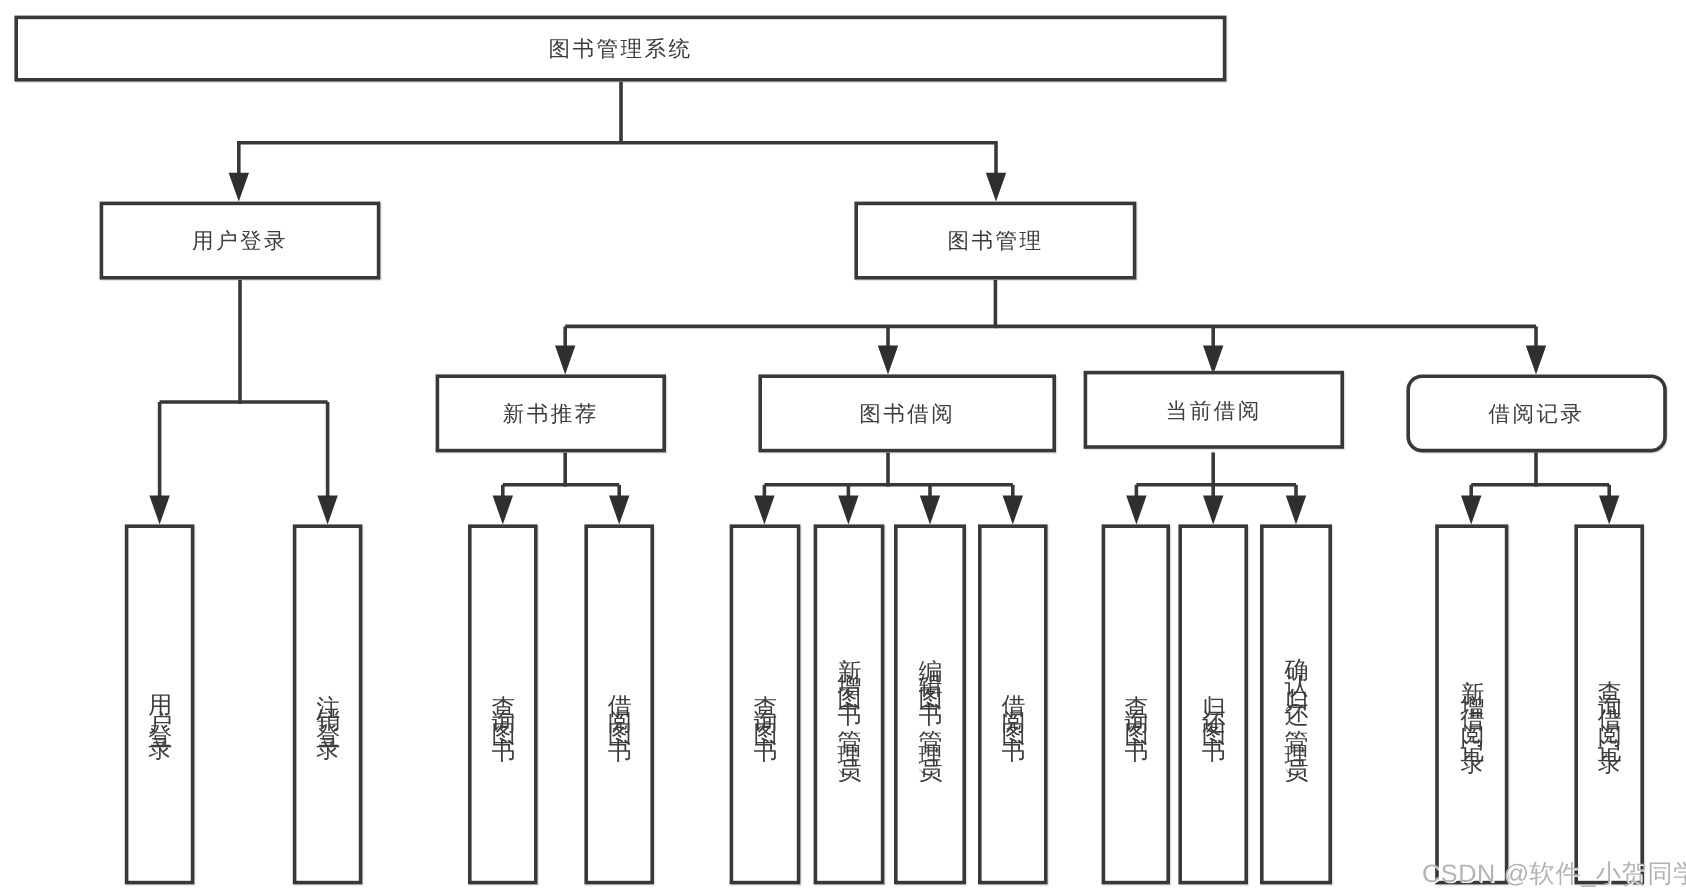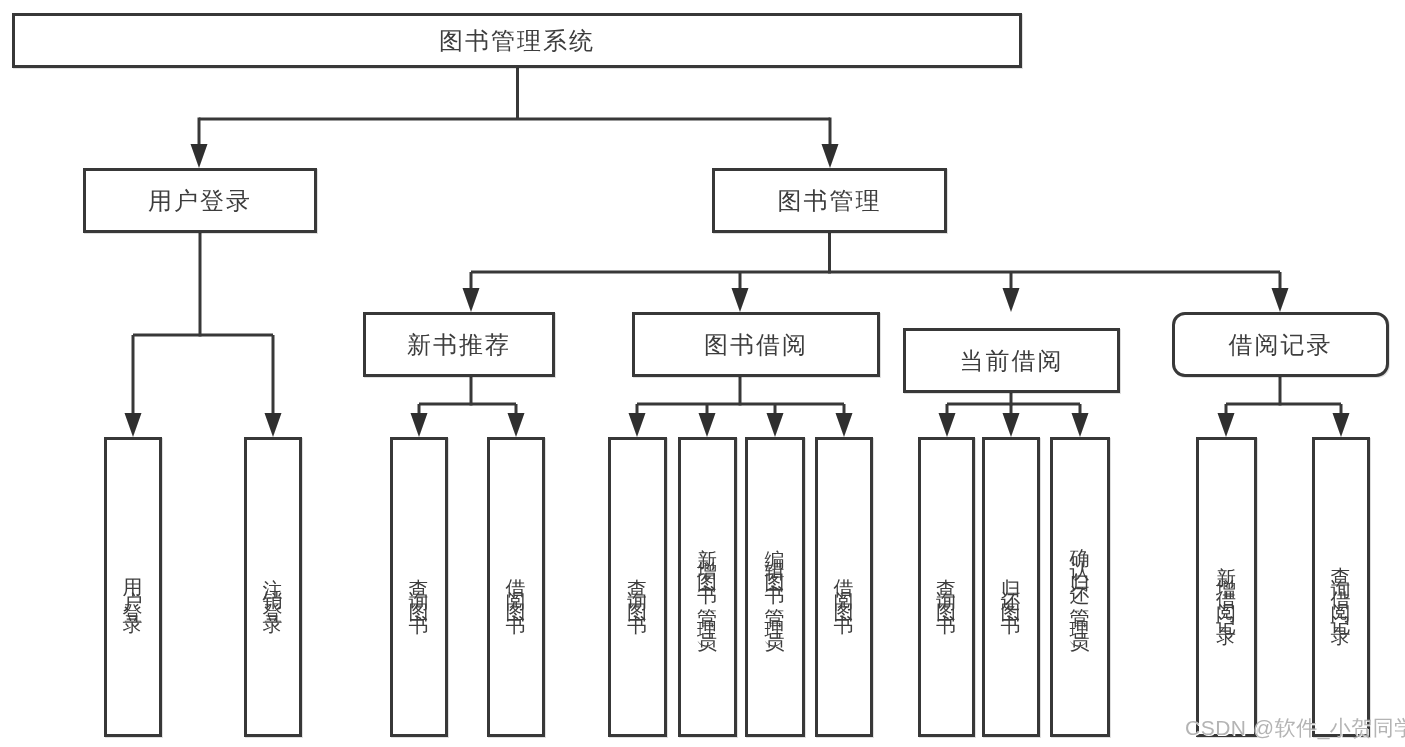--- a/index.html
+++ b/index.html
@@ -22,21 +22,21 @@
     position: absolute;
     box-sizing: border-box;
     border: 3px solid #383838;
     background: #ffffff;
     display: flex;
     align-items: center;
     justify-content: center;
     box-shadow: 1px 1px 0 rgba(0,0,0,0.12);
   }
   .hlabel {
-    font-size: 24px;
+    font-size: 18px;
     letter-spacing: 2px;
     white-space: nowrap;
     color: #3d3d3d;
   }
   .leaf .vlabel {
     writing-mode: vertical-rl;
     text-orientation: mixed;
     font-size: 20px;
     line-height: 1;
     letter-spacing: 12px;
@@ -136,21 +136,21 @@
   <div class="node" style="left:712px; top:168px; width:235px; height:65px;text-align:center;">
     <span class="hlabel">图书管理</span>
   </div>
 
   <div class="node" style="left:363px; top:312px; width:192px; height:65px;">
     <span class="hlabel">新书推荐</span>
   </div>
   <div class="node" style="left:632px; top:312px; width:248px; height:65px;">
     <span class="hlabel">图书借阅</span>
   </div>
-  <div class="node" style="left:903px; top:328px; width:217px; height:65px;">
+  <div class="node" style="left:903px; top:309px; width:217px; height:65px;">
     <span class="hlabel">当前借阅</span>
   </div>
   <div class="node" style="left:1172px; top:312px; width:217px; height:65px;border-radius:13px;">
     <span class="hlabel">借阅记录</span>
   </div>
 
   <div class="node leaf" style="left:104px; top:437px; width:58px; height:300px;">
     <span class="vlabel">用户登录</span>
   </div>
   <div class="node leaf" style="left:244px; top:437px; width:58px; height:300px;">

